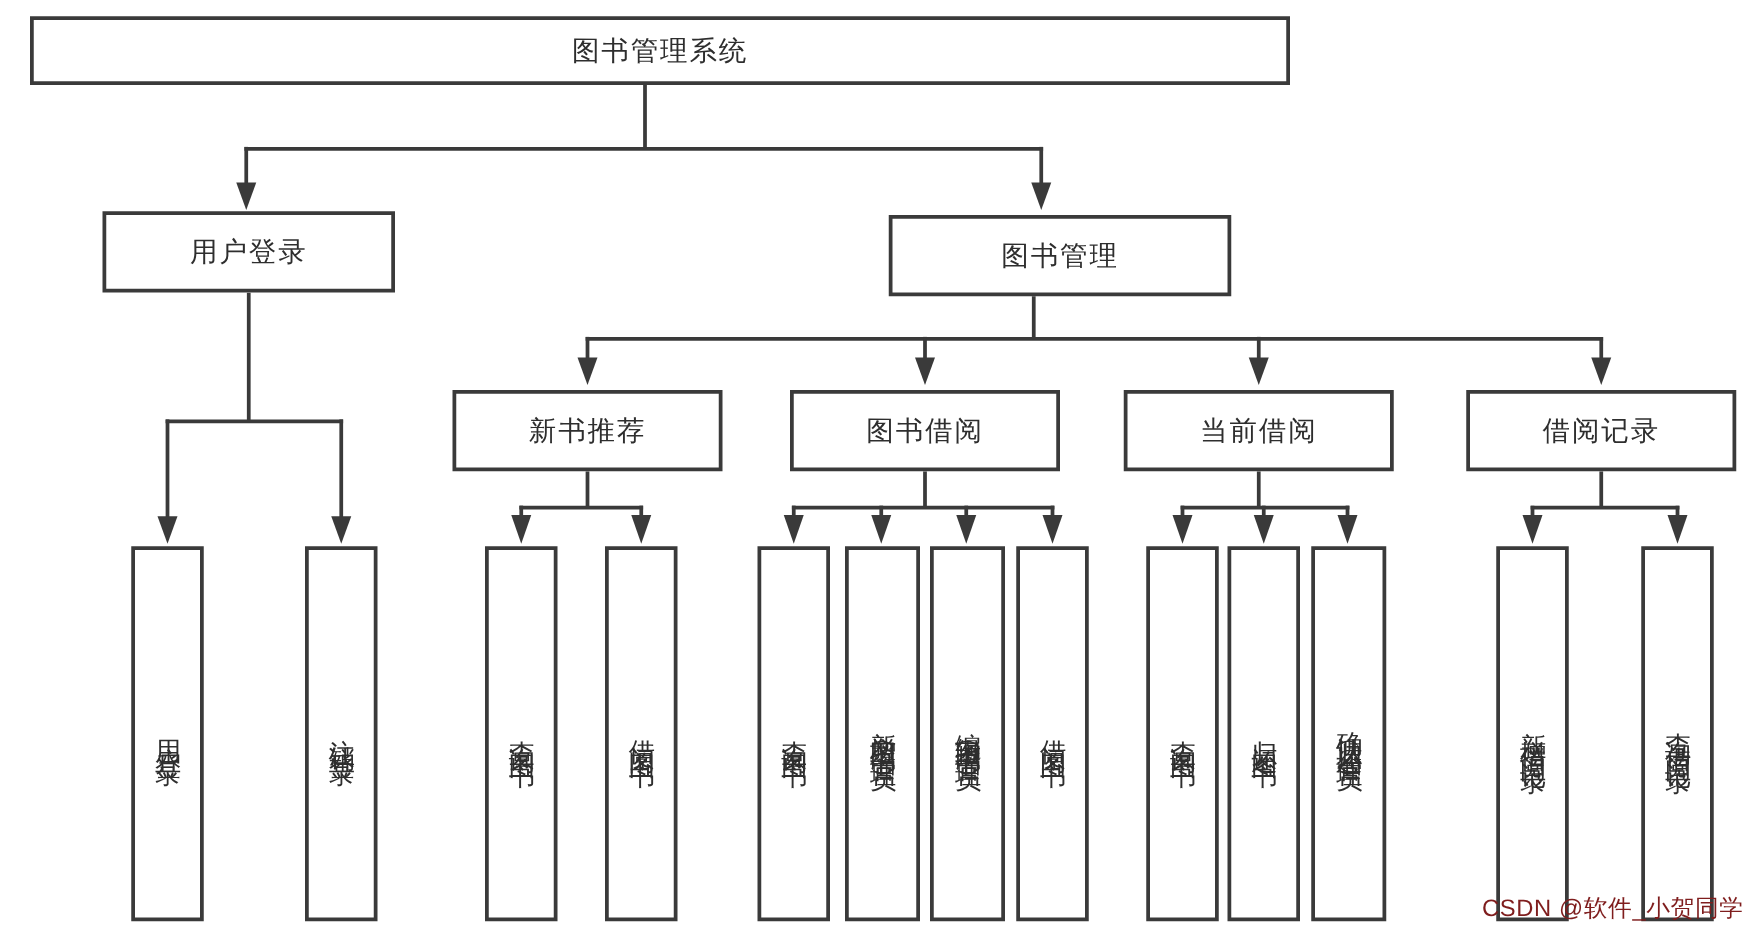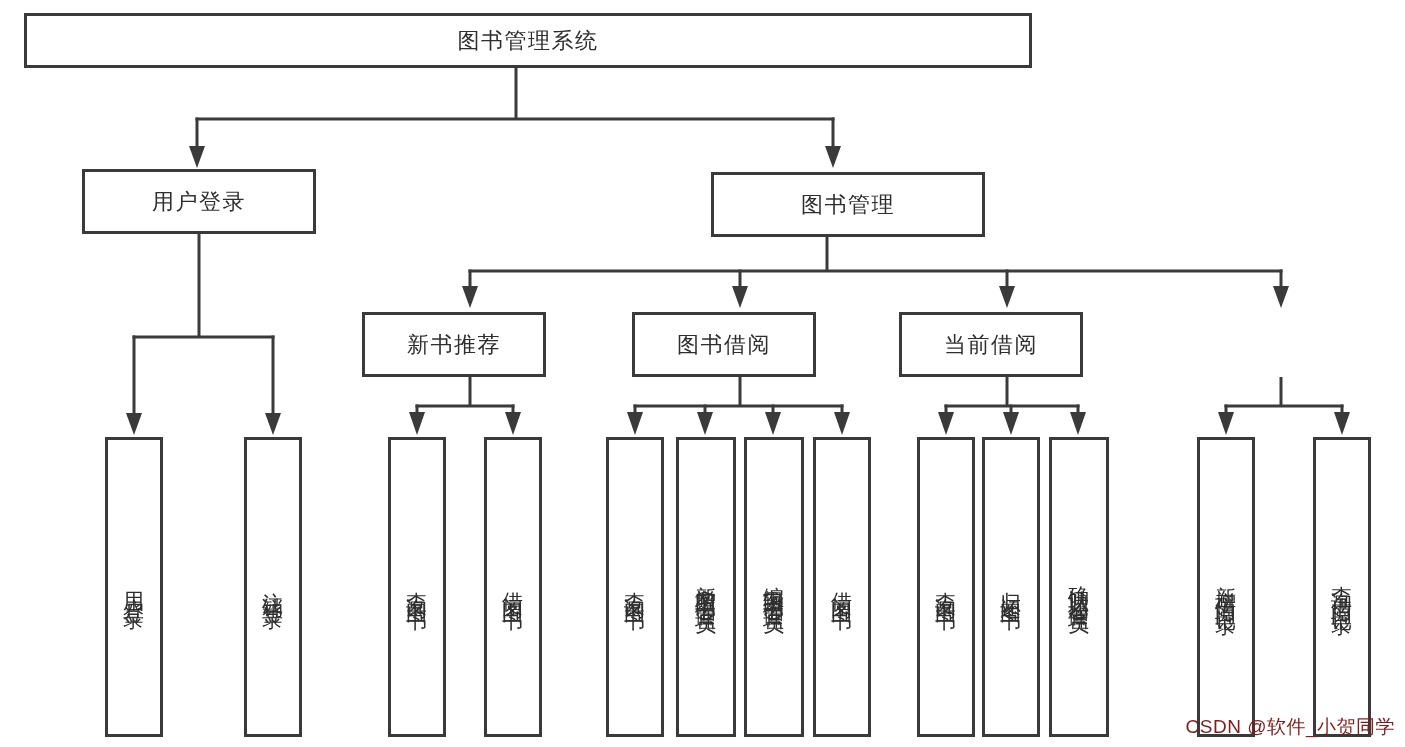--- a/index.html
+++ b/index.html
@@ -14,21 +14,21 @@
     display:flex;align-items:center;justify-content:center;
   }
   .h-node{font-size:22px;letter-spacing:1.5px;white-space:nowrap;}
   .v-node{
     writing-mode:vertical-rl;text-orientation:mixed;
     font-size:21px;letter-spacing:6px;line-height:1;
   }
   .root{left:12px;top:13px;width:1008px;height:55px;margin-left:12px;}
   .l2a{left:82px;top:169px;width:234px;height:65px;}
   .l2b{left:711px;top:172px;width:274px;height:65px;}
-  .l3{top:312px;width:184px;height:65px;text-align:center;}
+  .l3{top:312px;width:216px;height:65px;text-align:center;}
   .l3a{left:362px;} .l3b{left:632px;} .l3c{left:899px;} .l3d{left:1173px;}
   .leaf{top:437px;width:58px;height:300px;}
   .leaf.wide{width:60px;letter-spacing:4px;}
   .x1{left:105px;} .x2{left:244px;}
   .x3{left:388px;} .x4{left:484px;}
   .x5{left:606px;} .x6{left:676px;} .x7{left:744px;} .x8{left:813px;}
   .x9{left:917px;} .x10{left:982px;} .x11{left:1049px;}
   .x12{left:1197px;} .x13{left:1313px;}
   .watermark{
     position:absolute;right:10px;bottom:7px;
@@ -119,20 +119,21 @@
   </svg>
 
   <div class="node h-node root">图书管理系统</div>
 
   <div class="node h-node l2a">用户登录</div>
   <div class="node h-node l2b">图书管理</div>
 
   <div class="node h-node l3 l3a">新书推荐</div>
   <div class="node h-node l3 l3c">当前借阅</div>
   <div class="node h-node l3 l3b">图书借阅</div>
+  <div class="node h-node l3 l3d">借阅记录</div>
 
   <div class="node v-node leaf x1">用户登录</div>
   <div class="node v-node leaf x2">注销登录</div>
 
   <div class="node v-node leaf x3">查询图书</div>
   <div class="node v-node leaf x4">借阅图书</div>
 
   <div class="node v-node leaf x5">查询图书</div>
   <div class="node v-node leaf wide x6">新增图书（管理员）</div>
   <div class="node v-node leaf wide x7">编辑图书（管理员）</div>

